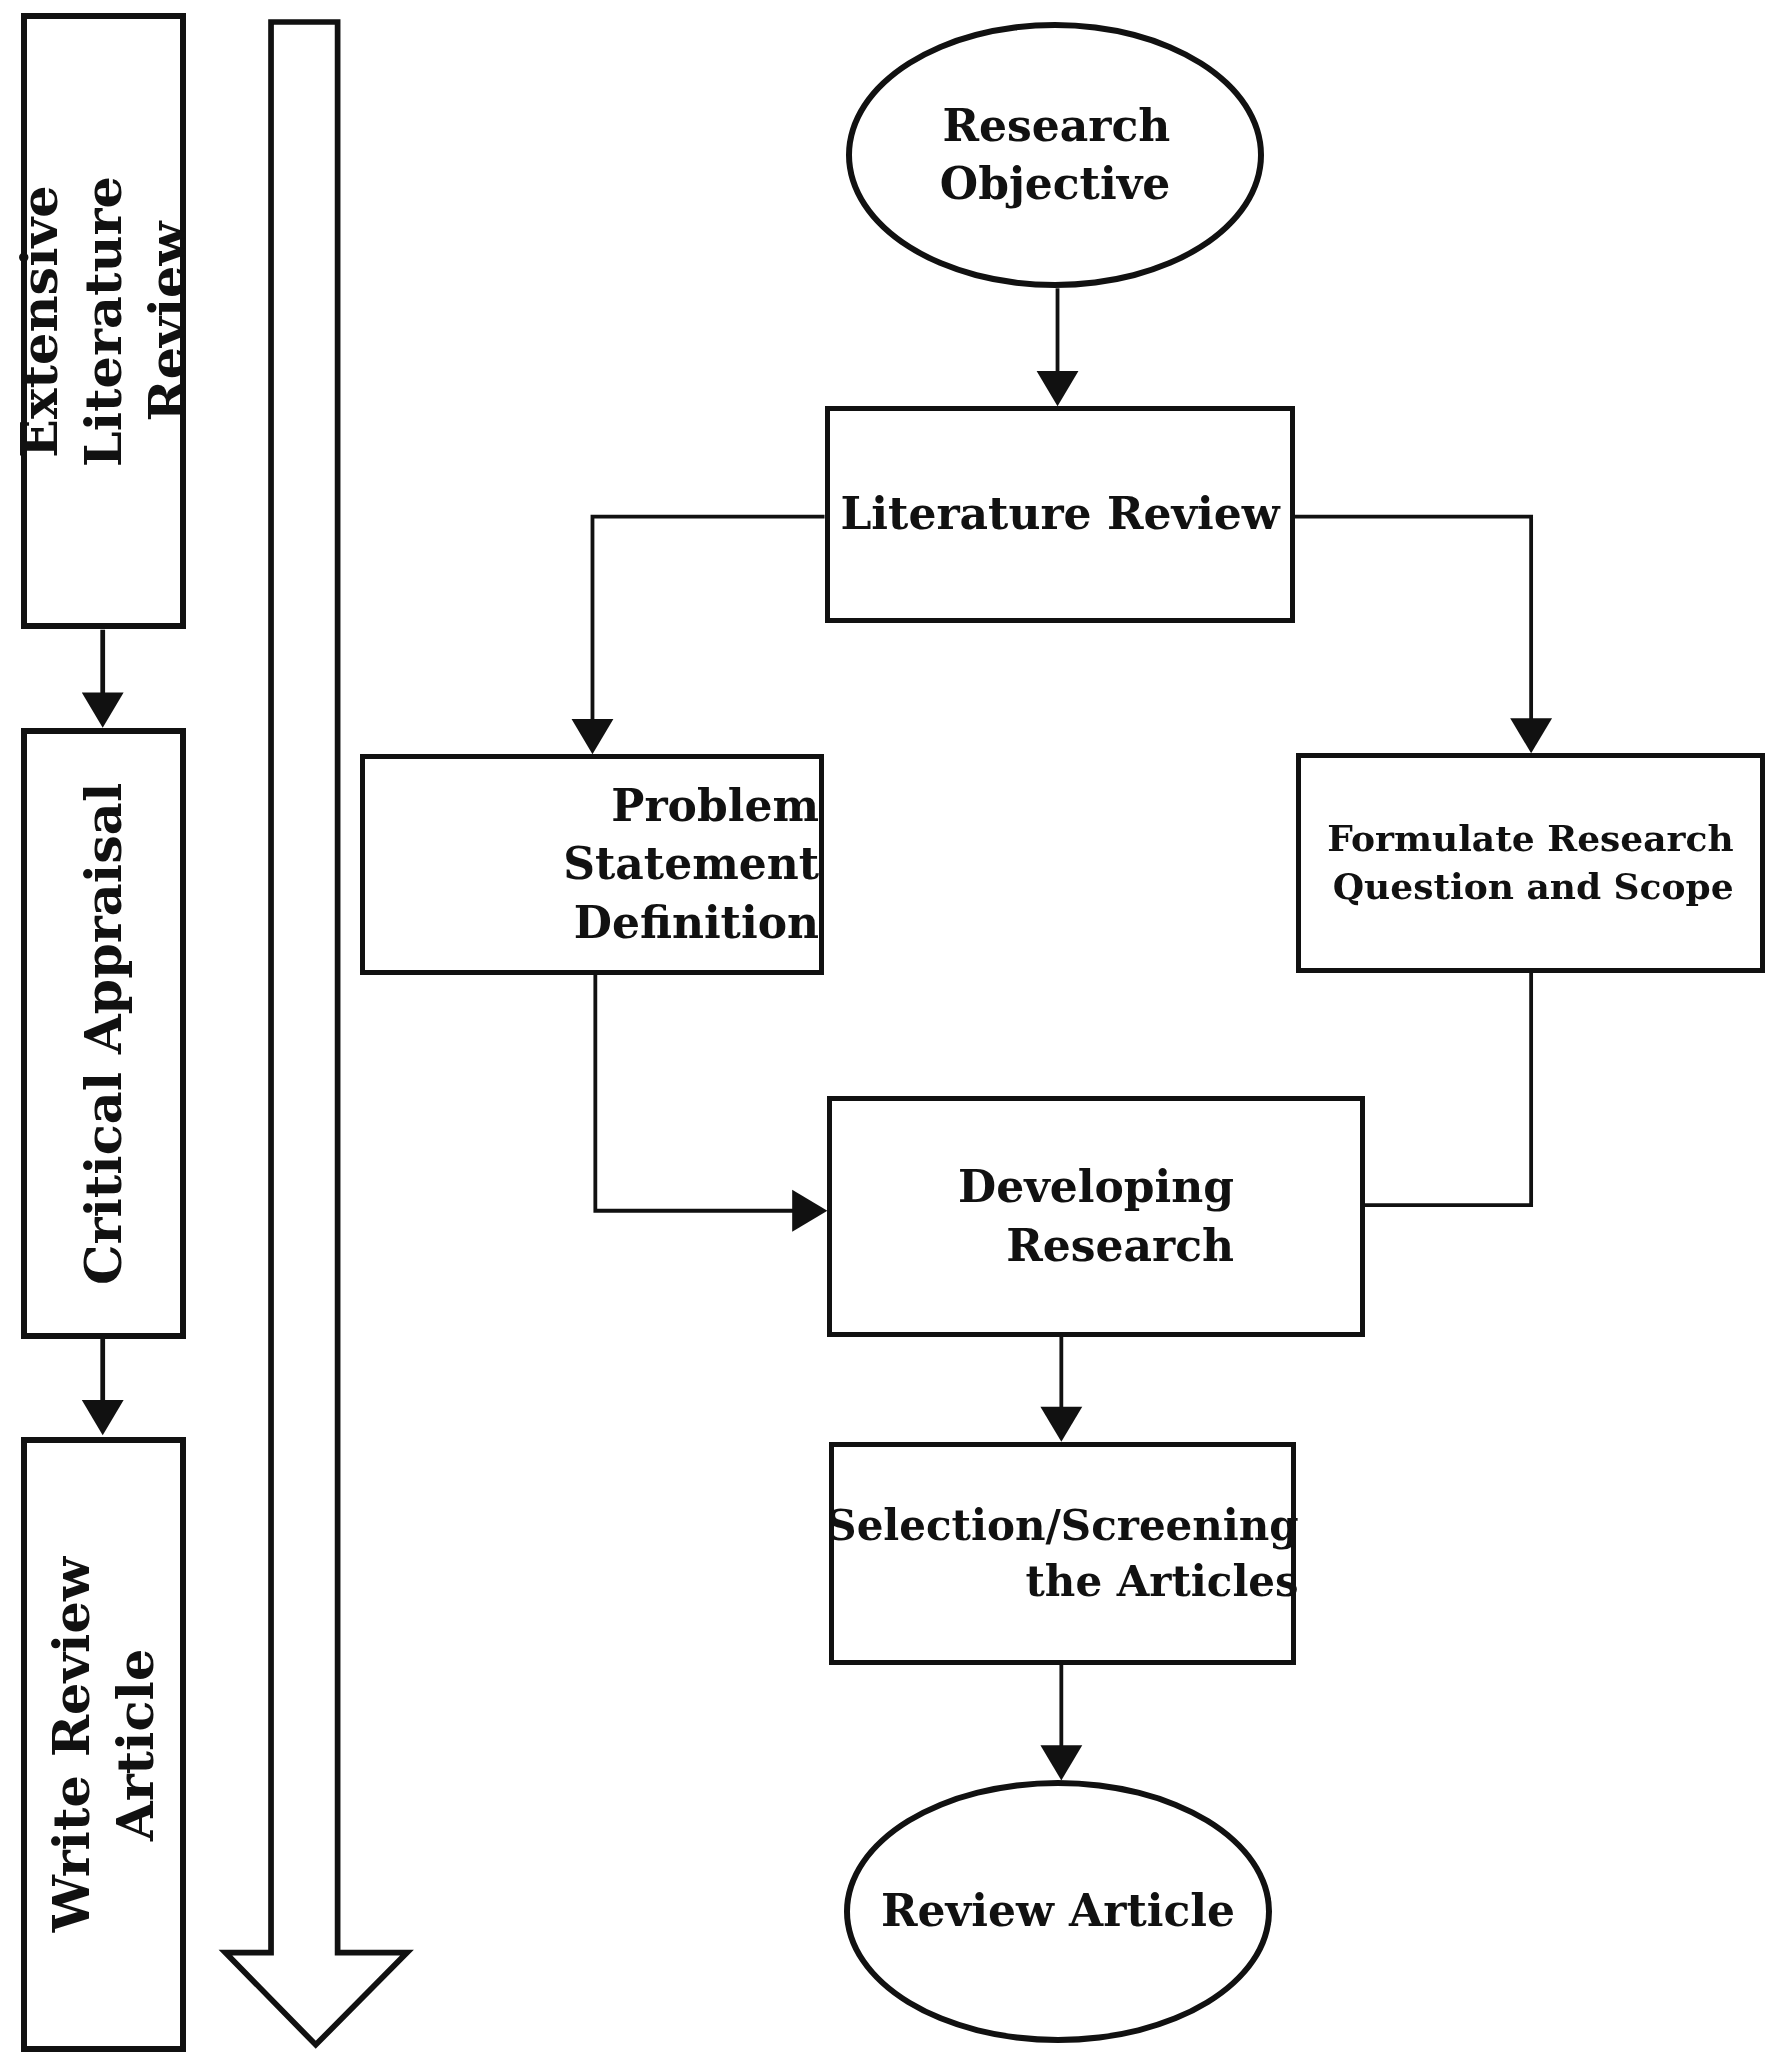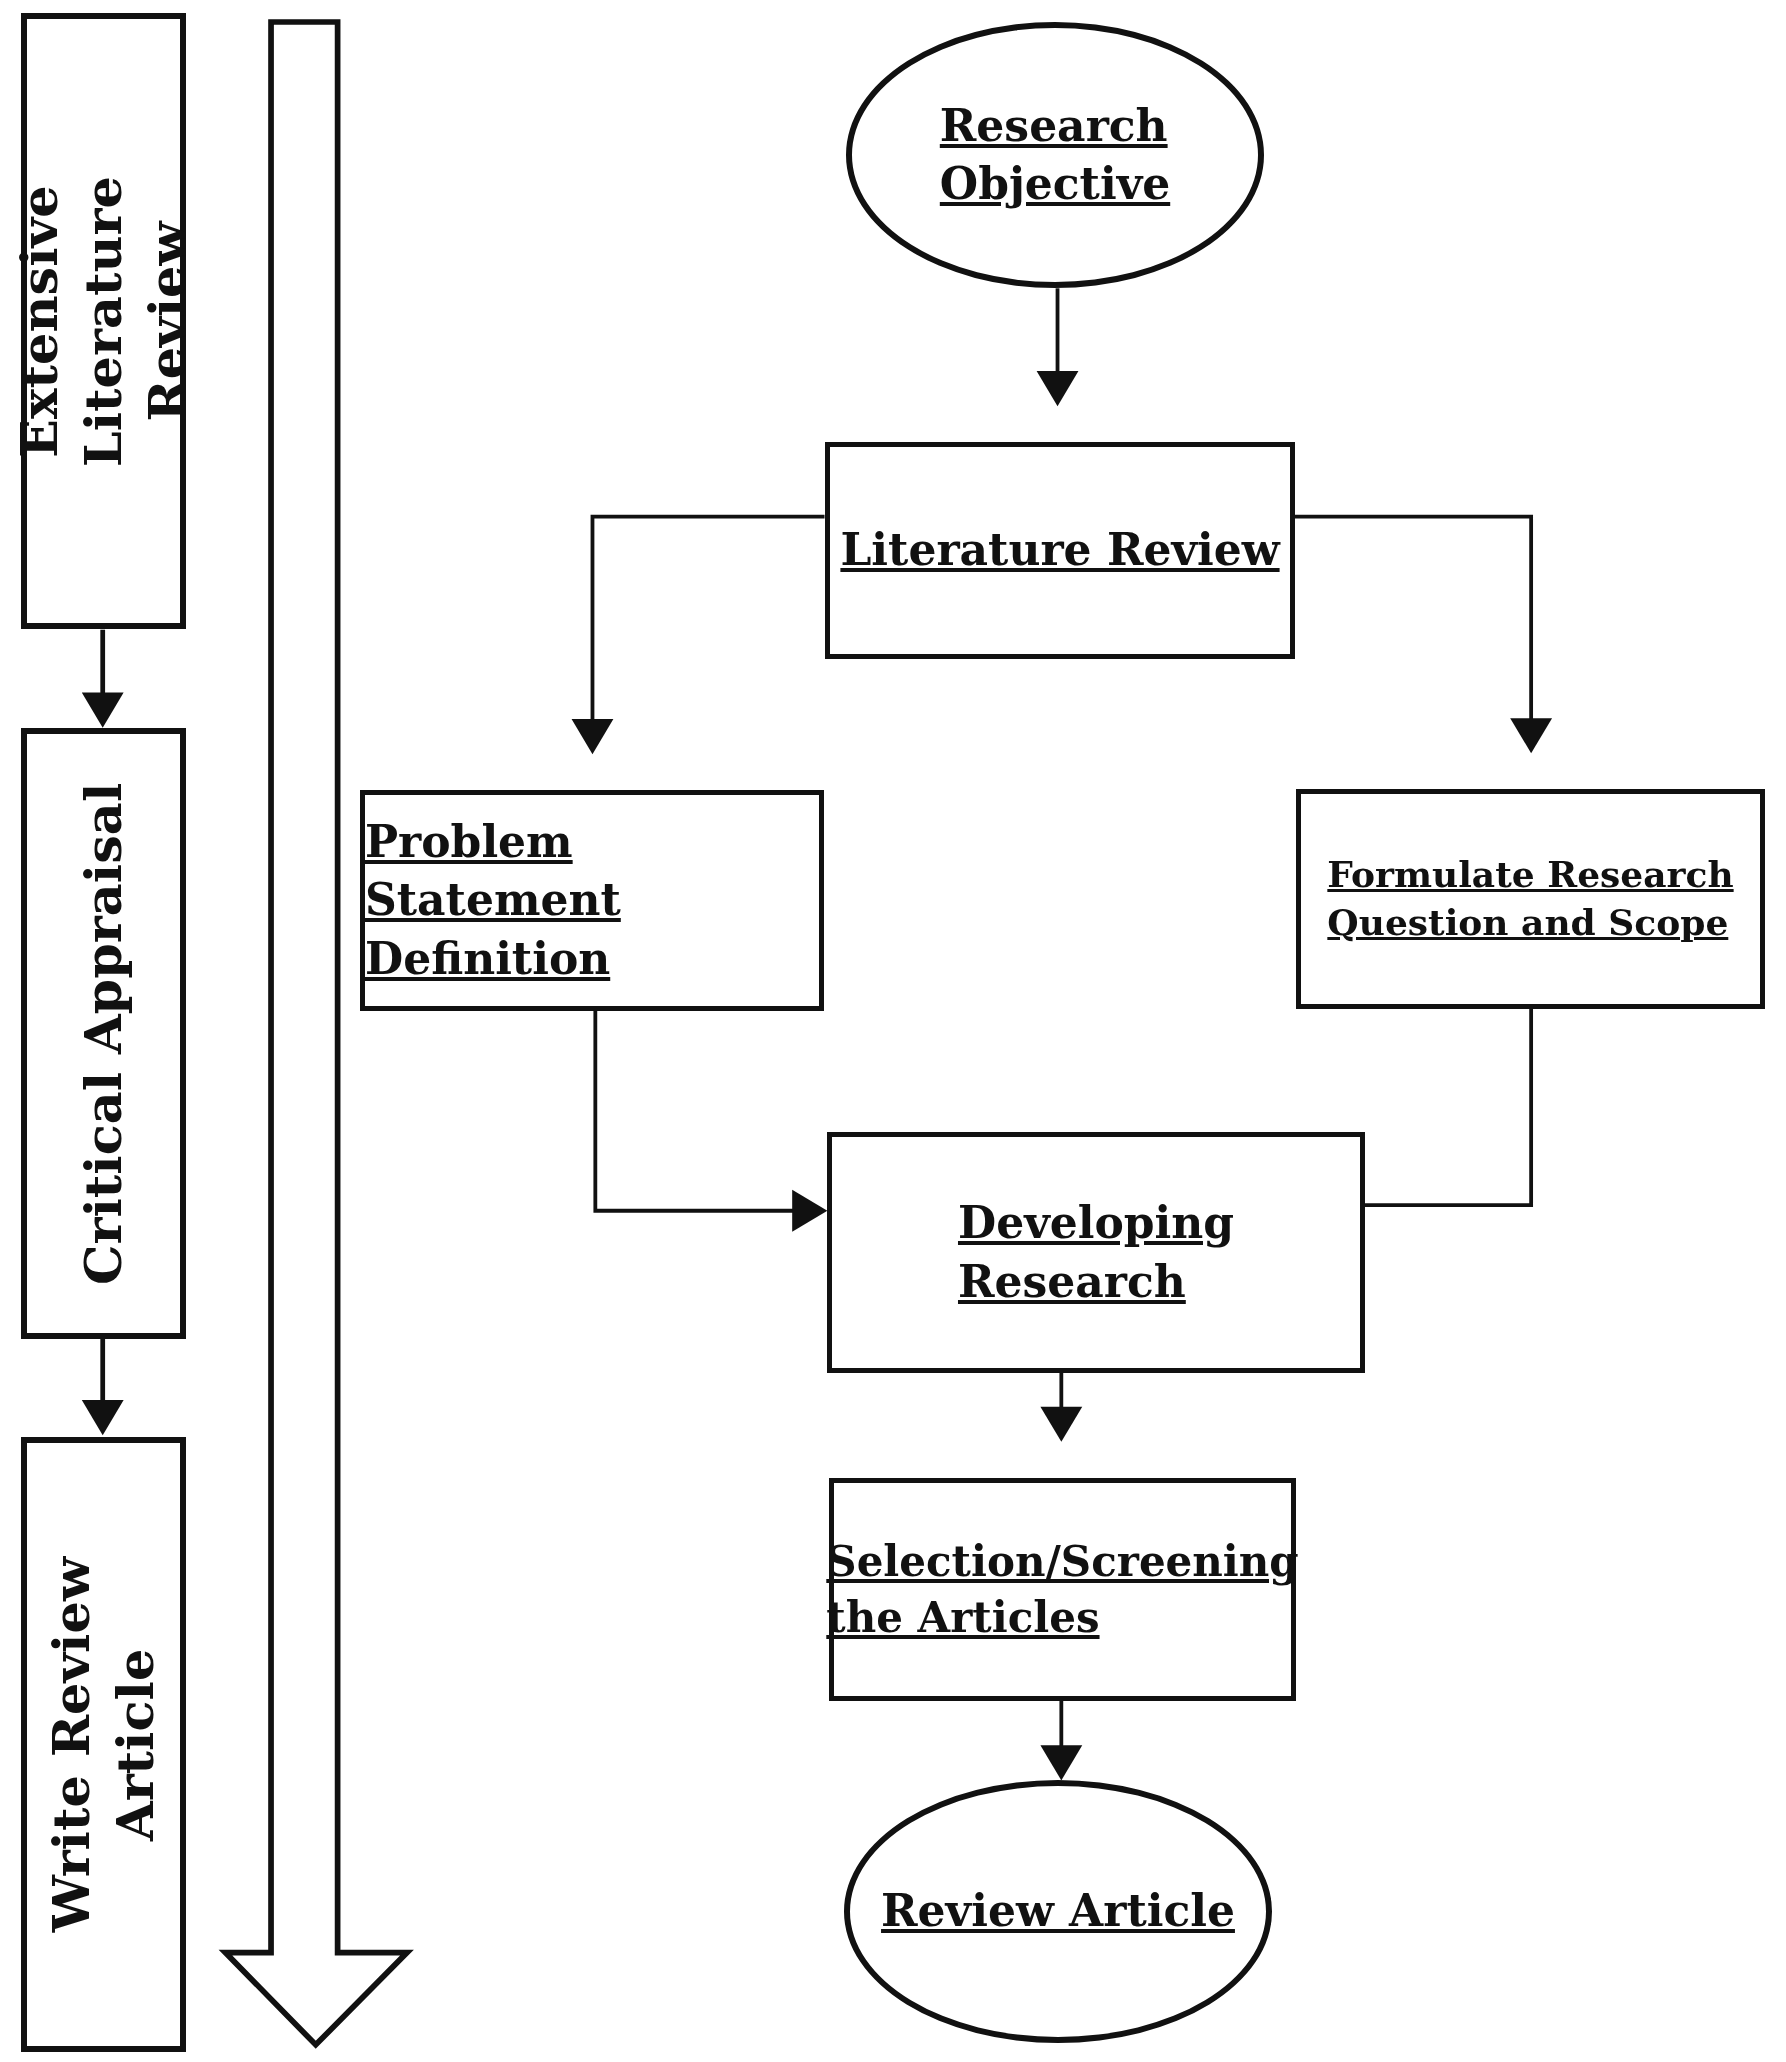--- a/index.html
+++ b/index.html
@@ -17,26 +17,25 @@
     overflow:hidden;
   }
   #wires{position:absolute;left:0;top:0;width:100%;height:100%;}
 
   .node{
     position:absolute;
     box-sizing:border-box;
     border:5.7px solid var(--stroke);
     background:var(--bg);
     display:flex;align-items:center;justify-content:center;
-    text-align:left;
+    text-align:right;
     font-weight:bold;
     white-space:pre-line;
-    text-decoration:underline;
   }
-  .rect{font-size:44px;line-height:1.32;margin-top:36px;}
+  .rect{font-size:44px;line-height:1.32;}
   .ellipse{border-radius:50%;font-size:44px;line-height:1.32;border-width:6.7px;}
 
   .vbox{
     position:absolute;
     box-sizing:border-box;
     border:6.7px solid var(--stroke);
     background:var(--bg);
     display:flex;align-items:center;justify-content:center;
   }
   .vlabel{

